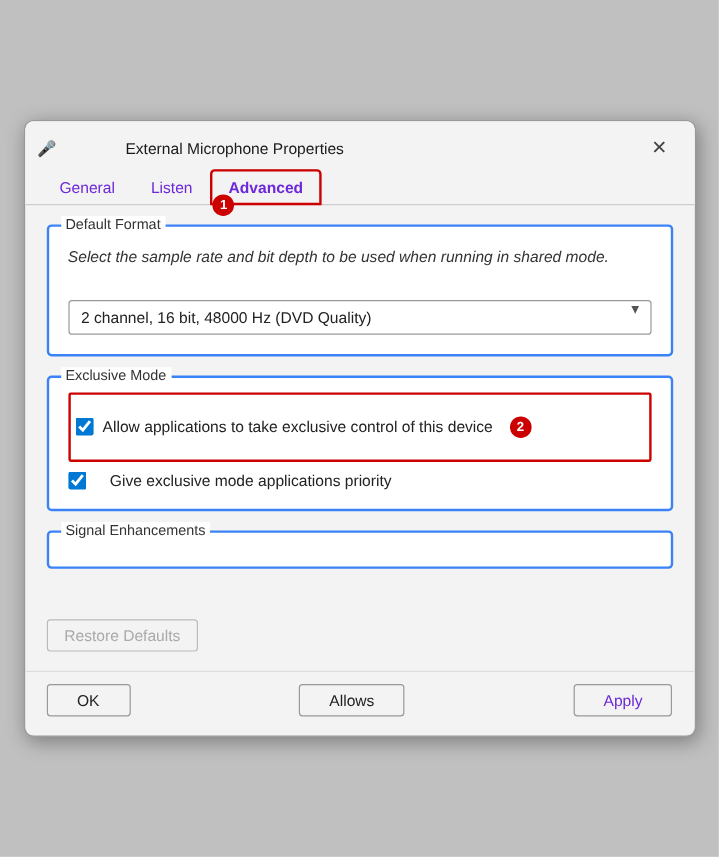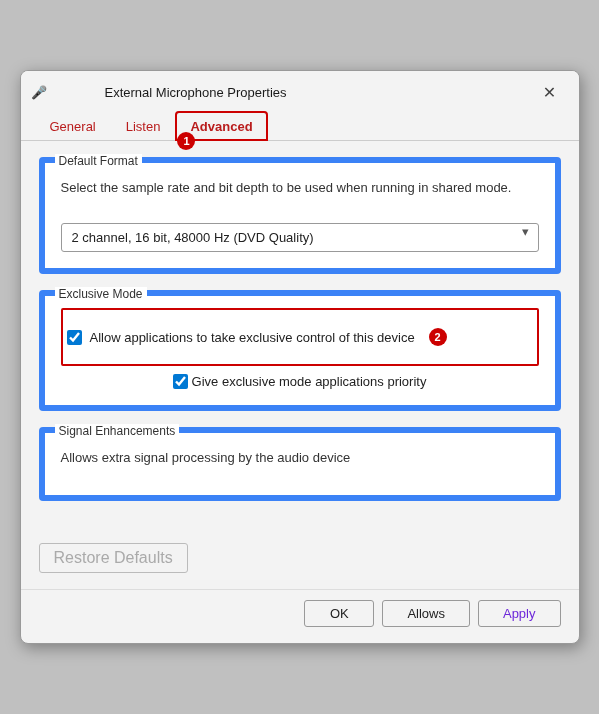--- a/index.html
+++ b/index.html
@@ -58,21 +58,21 @@
     .tabs {
       display: flex;
       padding: 0 14px;
       border-bottom: 1px solid #ccc;
       background: #f3f3f3;
     }
     .tab {
       padding: 7px 14px;
       cursor: pointer;
       font-size: 13px;
-      color: #b91c1c;
+      color: #6d28d9;
       border: 1px solid transparent;
       border-bottom: none;
       border-radius: 4px 4px 0 0;
       margin-bottom: -1px;
       background: transparent;
     }
     .tab.active {
       background: #f3f3f3;
       border-color: #ccc;
       border-bottom-color: #f3f3f3;
@@ -97,21 +97,21 @@
       margin-top: -8px;
     }
     .tab-wrapper {
       position: relative;
       display: inline-block;
     }
     .content {
       padding: 16px 18px;
     }
     .section {
-      border: 6px solid #3b82f6;
+      border: 2px solid #3b82f6;
       border-radius: 4px;
       margin-bottom: 16px;
       padding: 12px 16px 16px;
       background: white;
       position: relative;
     }
     .section-title {
       position: absolute;
       top: -9px;
       left: 10px;
@@ -119,20 +119,21 @@
       padding: 0 4px;
       font-size: 12px;
       color: #333;
     }
     .section-desc {
       font-size: 13px;
       color: #333;
       margin-bottom: 12px;
       margin-top: 4px;
       line-height: 1.4;
+      font-style: italic;
     }
     .dropdown-wrapper {
       position: relative;
     }
     .format-dropdown {
       width: 100%;
       padding: 6px 32px 6px 10px;
       border: 1px solid #999;
       border-radius: 3px;
       font-size: 13px;
@@ -147,22 +148,21 @@
       right: 10px;
       top: 50%;
       transform: translateY(-50%);
       pointer-events: none;
       color: #555;
     }
     .checkbox-row {
       display: flex;
       align-items: center;
       margin-bottom: 8px;
-      gap: 4px;
-      justify-content: center;
+      gap: 20px;
     }
     .checkbox-row:last-child { margin-bottom: 0; }
     .checkbox-row input[type="checkbox"] {
       width: 15px;
       height: 15px;
       accent-color: #0078d4;
       cursor: pointer;
     }
     .checkbox-row label {
       font-size: 13px;
@@ -205,26 +205,26 @@
     }
     .footer-area {
       padding: 10px 18px 16px;
     }
     .restore-btn {
       border: 1px solid #bbb;
       background: #f3f3f3;
       color: #aaa;
       padding: 5px 14px;
       border-radius: 3px;
-      font-size: 16px;
+      font-size: 13px;
       cursor: not-allowed;
     }
     .dialog-buttons {
       display: flex;
-      justify-content: flex-end;
+      justify-content: space-between;
       gap: 8px;
       padding: 10px 18px 16px;
       border-top: 1px solid #ddd;
     }
     .btn-ok, .btn-cancel, .btn-apply {
       padding: 5px 24px;
       border-radius: 3px;
       font-size: 13px;
       cursor: pointer;
       border: 1px solid #999;
@@ -284,21 +284,20 @@
         <span class="badge-2">2</span>
       </div>
       <div class="checkbox-row">
         <input type="checkbox" checked="" id="chk2" style="">
         <label for="chk2">Give exclusive mode applications priority</label>
       </div>
     </div>
 
     <div class="section">
       <span class="section-title">Signal Enhancements</span>
-      <p class="section-desc">Allows extra signal processing by the audio device</p>
     </div>
 
   </div>
 
   <div class="footer-area">
     <button class="restore-btn">Restore Defaults</button>
   </div>
 
   <div class="dialog-buttons">
     <button class="btn-ok">OK</button>

